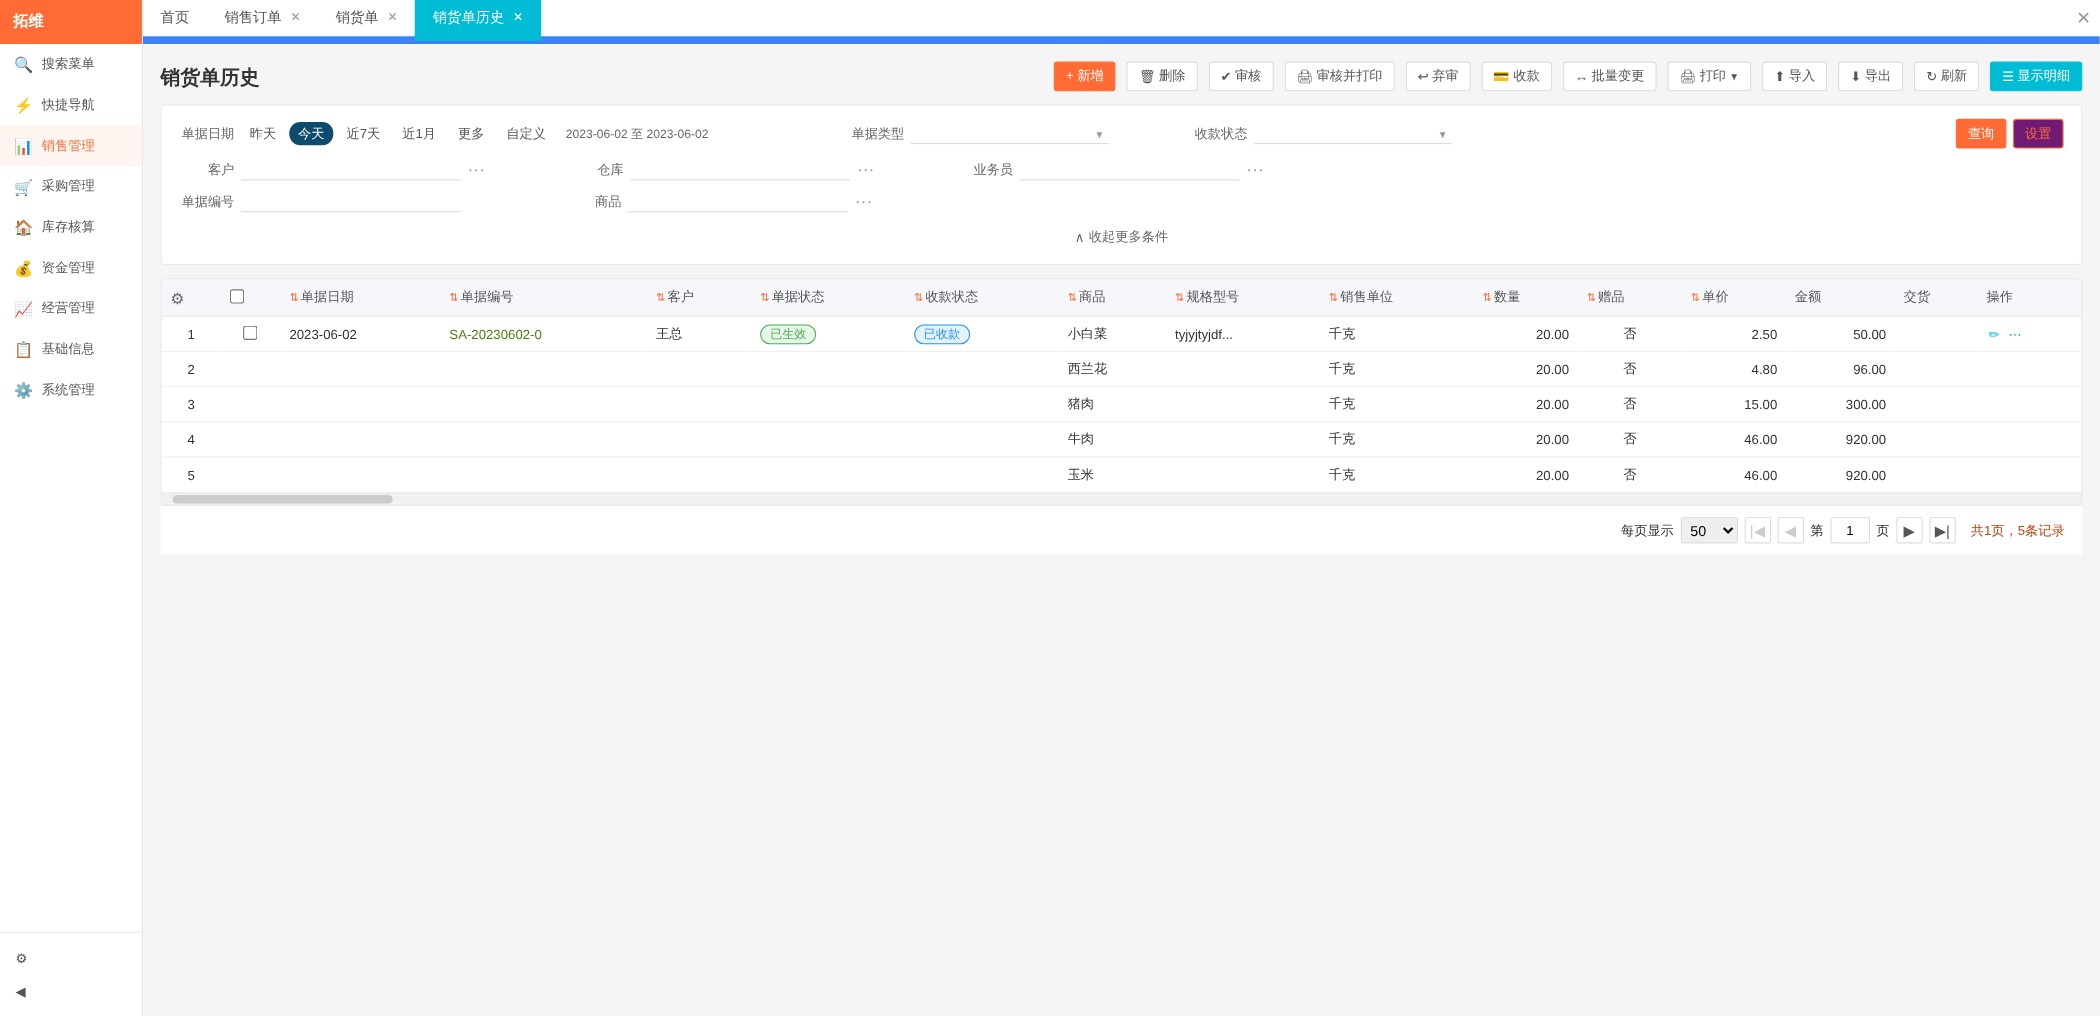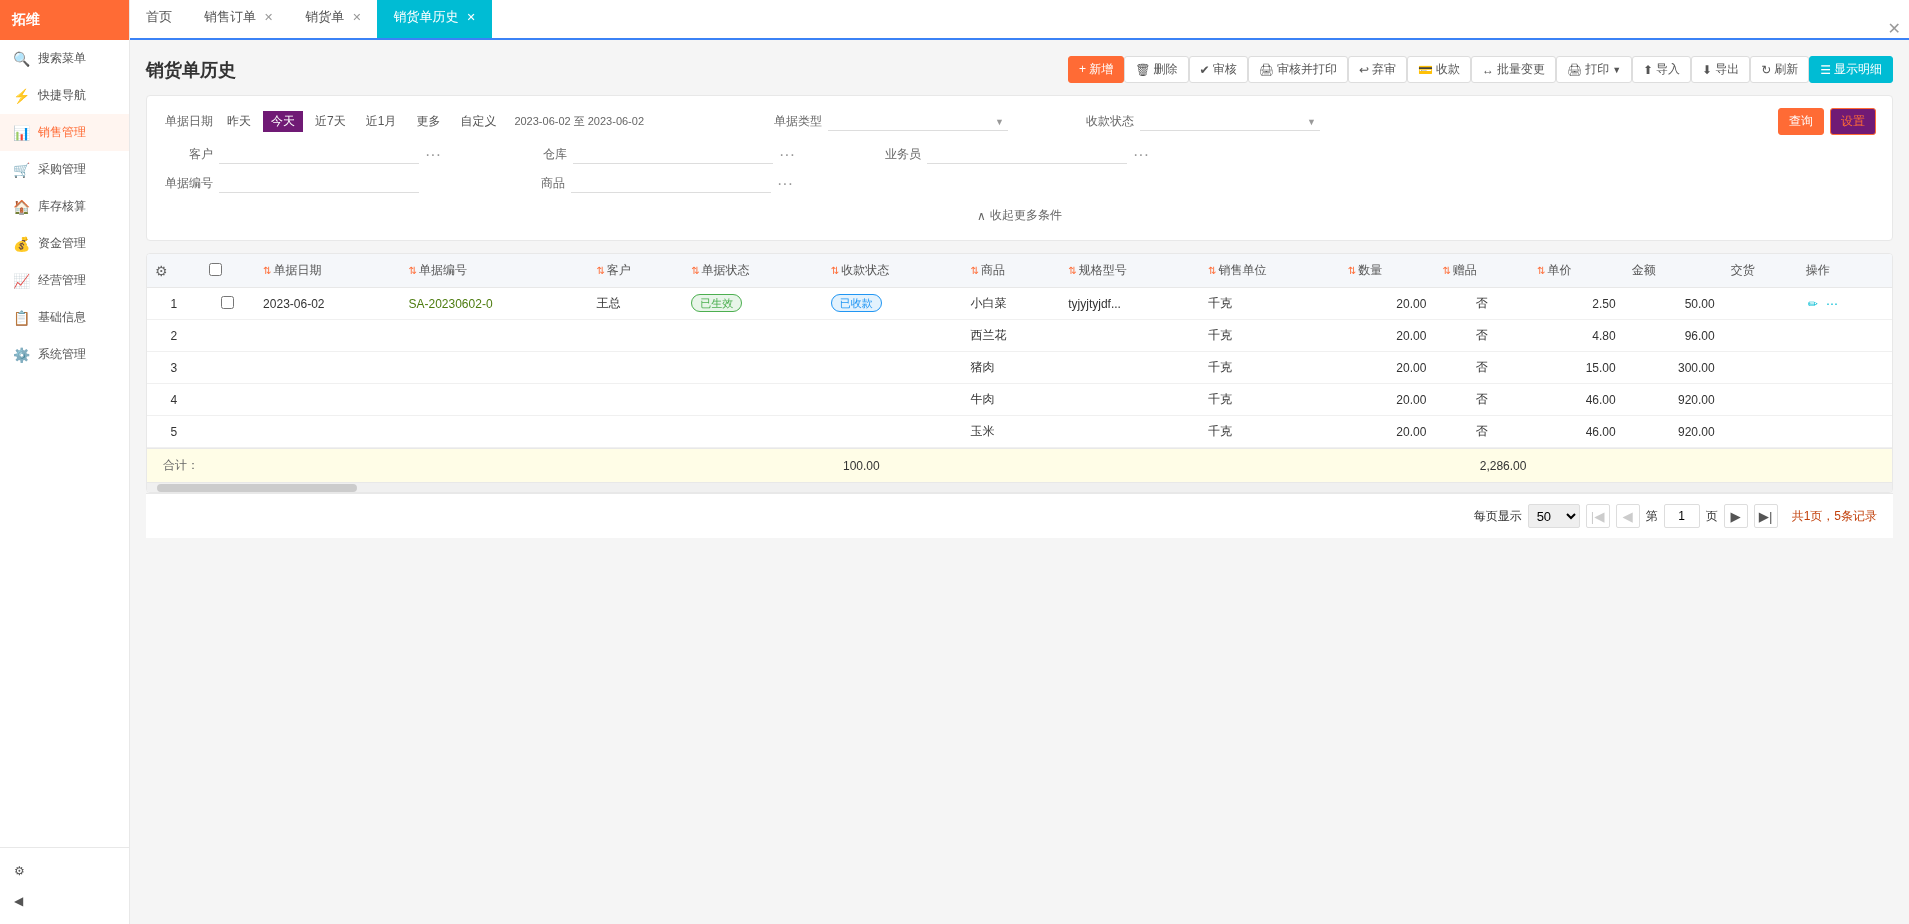--- a/index.html
+++ b/index.html
@@ -11,49 +11,49 @@
     .sidebar-item { display: flex; align-items: center; padding: 10px 14px; cursor: pointer; color: #555; gap: 8px; }
     .sidebar-item.active { background: #fff5f0; color: #ff6b35; }
     .sidebar-item .icon { width: 16px; height: 16px; display: inline-flex; align-items: center; justify-content: center; font-size: 14px; }
     .sidebar-bottom { margin-top: auto; border-top: 1px solid #e8e8e8; padding: 8px 0; }
     .sidebar-bottom-item { display: flex; align-items: center; padding: 8px 14px; cursor: pointer; color: #555; gap: 8px; }
 
     
     .main { flex: 1; display: flex; flex-direction: column; overflow: hidden; }
 
     
-    .tab-bar { background: #fff; border-bottom: 2px solid #3b82f6; display: flex; align-items: flex-end; height: 40px; padding: 0 0; }
+    .tab-bar { background: #fff; border-bottom: 7px solid #3b82f6; display: flex; align-items: center; height: 40px; padding: 0 0; }
     .tab { padding: 0 16px; height: 40px; display: flex; align-items: center; gap: 6px; cursor: pointer; color: #666; border-bottom: 2px solid transparent; font-size: 13px; }
     .tab.active { color: #fff; background: #00bcd4; border-bottom: 2px solid #00bcd4; }
     .tab.normal { color: #555; background: transparent; }
     .tab-close { font-size: 11px; color: #999; margin-left: 2px; }
     .tab-bar-end { margin-left: auto; padding-right: 8px; color: #999; cursor: pointer; font-size: 16px; }
 
     
     .page-content { flex: 1; overflow-y: auto; padding: 16px; background: #f5f5f5; }
 
     
     .page-header { display: flex; align-items: center; justify-content: space-between; margin-bottom: 12px; }
     .page-title { font-size: 18px; font-weight: bold; color: #333; }
-    .toolbar { display: flex; align-items: center; gap: 0; flex-wrap: wrap; }
+    .toolbar { display: flex; align-items: center; gap: 10px; flex-wrap: wrap; }
     .btn { padding: 4px 10px; border: 1px solid #ddd; background: #fff; cursor: pointer; border-radius: 3px; font-size: 12px; color: #555; display: flex; align-items: center; gap: 3px; }
     .btn-primary { background: #ff6b35; color: #fff; border-color: #ff6b35; }
     .btn-teal { background: #00bcd4; color: #fff; border-color: #00bcd4; }
     .btn-orange-outline { background: #701a75; color: #ff6b35; border-color: #ff6b35; }
 
     
     .filter-area { background: #fff; border-radius: 4px; padding: 12px 16px; margin-bottom: 12px; border: 1px solid #e8e8e8; }
     .filter-row { display: flex; align-items: center; gap: 16px; margin-bottom: 10px; flex-wrap: wrap; }
     .filter-row:last-child { margin-bottom: 0; }
     .filter-label { color: #666; white-space: nowrap; min-width: 50px; text-align: right; }
     .filter-input { border: none; border-bottom: 1px solid #ddd; padding: 2px 4px; min-width: 120px; outline: none; font-size: 12px; }
     .filter-group { display: flex; align-items: center; gap: 6px; }
     .date-tabs { display: flex; gap: 4px; }
     .date-tab { padding: 2px 8px; cursor: pointer; color: #555; font-size: 12px; border-radius: 2px; }
-    .date-tab.active { background: #701a75; color: #fff; border-radius: 0; }
+    .date-tab.active { background: #0c4a6e; color: #fff; border-radius: 10px; }
     .date-range { color: #666; font-size: 11px; margin-left: 4px; }
     .filter-dots { color: #999; cursor: pointer; font-size: 16px; }
     .collapse-btn { display: flex; align-items: center; gap: 4px; color: #666; cursor: pointer; font-size: 12px; justify-content: center; padding: 4px; }
     .select-input { border: none; border-bottom: 1px solid #ddd; padding: 2px 20px 2px 4px; min-width: 180px; outline: none; font-size: 12px; appearance: none; background: transparent; cursor: pointer; }
     .select-wrapper { position: relative; display: inline-flex; align-items: center; }
     .select-wrapper::after { content: '▼'; position: absolute; right: 4px; font-size: 9px; color: #999; pointer-events: none; }
 
     
     .table-container { background: #fff; border-radius: 4px; border: 1px solid #e8e8e8; overflow: auto; }
     table { width: 100%; border-collapse: collapse; font-size: 12px; }
@@ -410,27 +410,20 @@
     <td class="td-right">20.00</td>
     <td class="td-center">否</td>
     <td class="td-right">46.00</td>
     <td class="td-right">920.00</td>
     <td></td>
     <td></td>
   </tr>
           </tbody>
       </table>
 
-      <div class="table-footer">
-        <span class="summary-label">合计：</span>
-        <div class="summary-values">
-          <span style="margin-left:620px">100.00</span>
-          <span style="margin-left:200px">2,286.00</span>
-        </div>
-      </div>
 
       <div class="scrollbar-area">
         <div class="scrollbar-thumb"></div>
       </div>
     </div>
 
     <div class="pagination">
       <span>每页显示</span>
       <select class="per-page-select">
         <option value="50">50</option>

